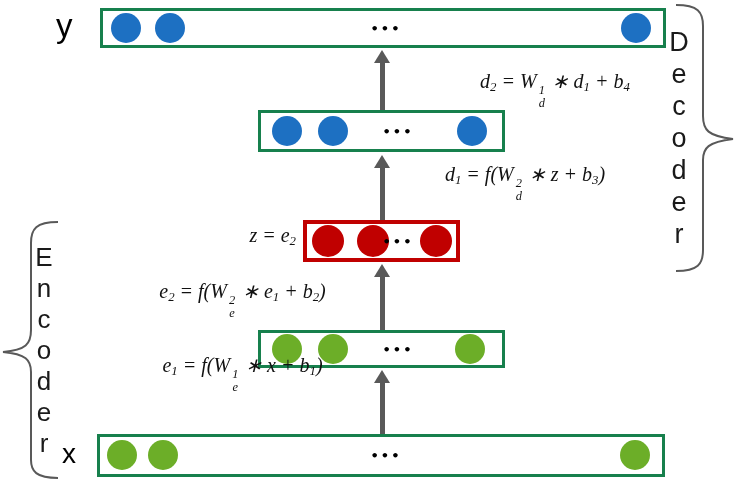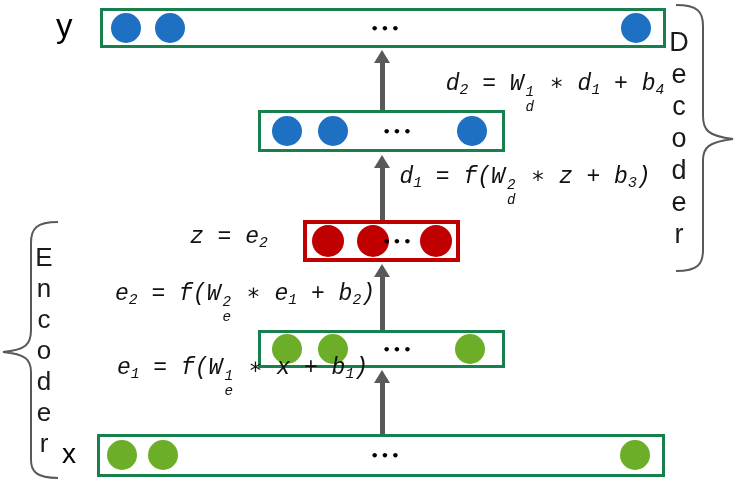--- a/index.html
+++ b/index.html
@@ -22,22 +22,22 @@
 
   .dots{position:absolute;width:40px;text-align:center;color:#000;
         font-weight:bold;font-size:13px;letter-spacing:2px;
         font-family:"DejaVu Sans",sans-serif;}
 
   .arrow{position:absolute;width:16px;display:flex;flex-direction:column;align-items:center;}
   .arrow .head{width:0;height:0;border-left:8px solid transparent;
                border-right:8px solid transparent;border-bottom:13px solid var(--arrow);}
   .arrow .shaft{width:5px;flex:1;background:var(--arrow);}
 
-  .eq{position:absolute;font-family:Liberation Mono, monospace;font-style:italic;
-      font-size:23px;color:var(--ink);text-align:center;white-space:nowrap;}
+  .eq{position:absolute;font-family:Liberation Serif, serif;font-style:italic;
+      font-size:20px;color:var(--ink);text-align:center;white-space:nowrap;}
   .eq .subs{vertical-align:-0.25em;font-size:64%;}
   .eq .supsub{display:inline-flex;flex-direction:column;align-items:center;
               font-size:62%;line-height:1.05;vertical-align:-0.45em;margin:0 2px;}
 
   .plain-label{position:absolute;color:#000;font-family:"Liberation Sans",sans-serif;}
   .vword{position:absolute;width:34px;text-align:center;white-space:pre-line;
          color:#1a1a1a;font-family:"Liberation Sans",sans-serif;}
   .braces{position:absolute;left:0;top:0;width:736px;height:481px;pointer-events:none;}
 </style>
 </head>
@@ -93,21 +93,21 @@
   <div class="arrow" style="left:374px;top:155px;height:65px;">
     <span class="head"></span>
     <span class="shaft"></span>
   </div>
 
   <div class="eq" style="left:395px;top:162px;width:260px;"><span class="pl">d</span><span class="subs">1</span><span class="pl"> = f(W</span><span class="supsub">
         <span>2</span>
         <span>d</span>
       </span><span class="pl"> ∗ z + b</span><span class="subs">3</span><span class="pl">)</span></div>
 
-  <div class="eq" style="left:190px;top:224px;width:106px;text-align:left;"><span class="pl">z = e</span><span class="subs">2</span></div>
+  <div class="eq" style="left:190px;top:224px;width:106px;text-align:right;"><span class="pl">z = e</span><span class="subs">2</span></div>
   <div class="layer-box red" style="left:303px;top:220px;width:157px;height:42px;">
     <span class="node redfill" style="left:5px;top:1px;"></span>
     <span class="node redfill" style="left:50px;top:1px;"></span>
     <span class="dots" style="left:71px;top:10px;">•••</span>
     <span class="node redfill" style="left:113px;top:1px;"></span>
   </div>
 
   <div class="arrow" style="left:374px;top:264px;height:66px;">
     <span class="head"></span>
     <span class="shaft"></span>

